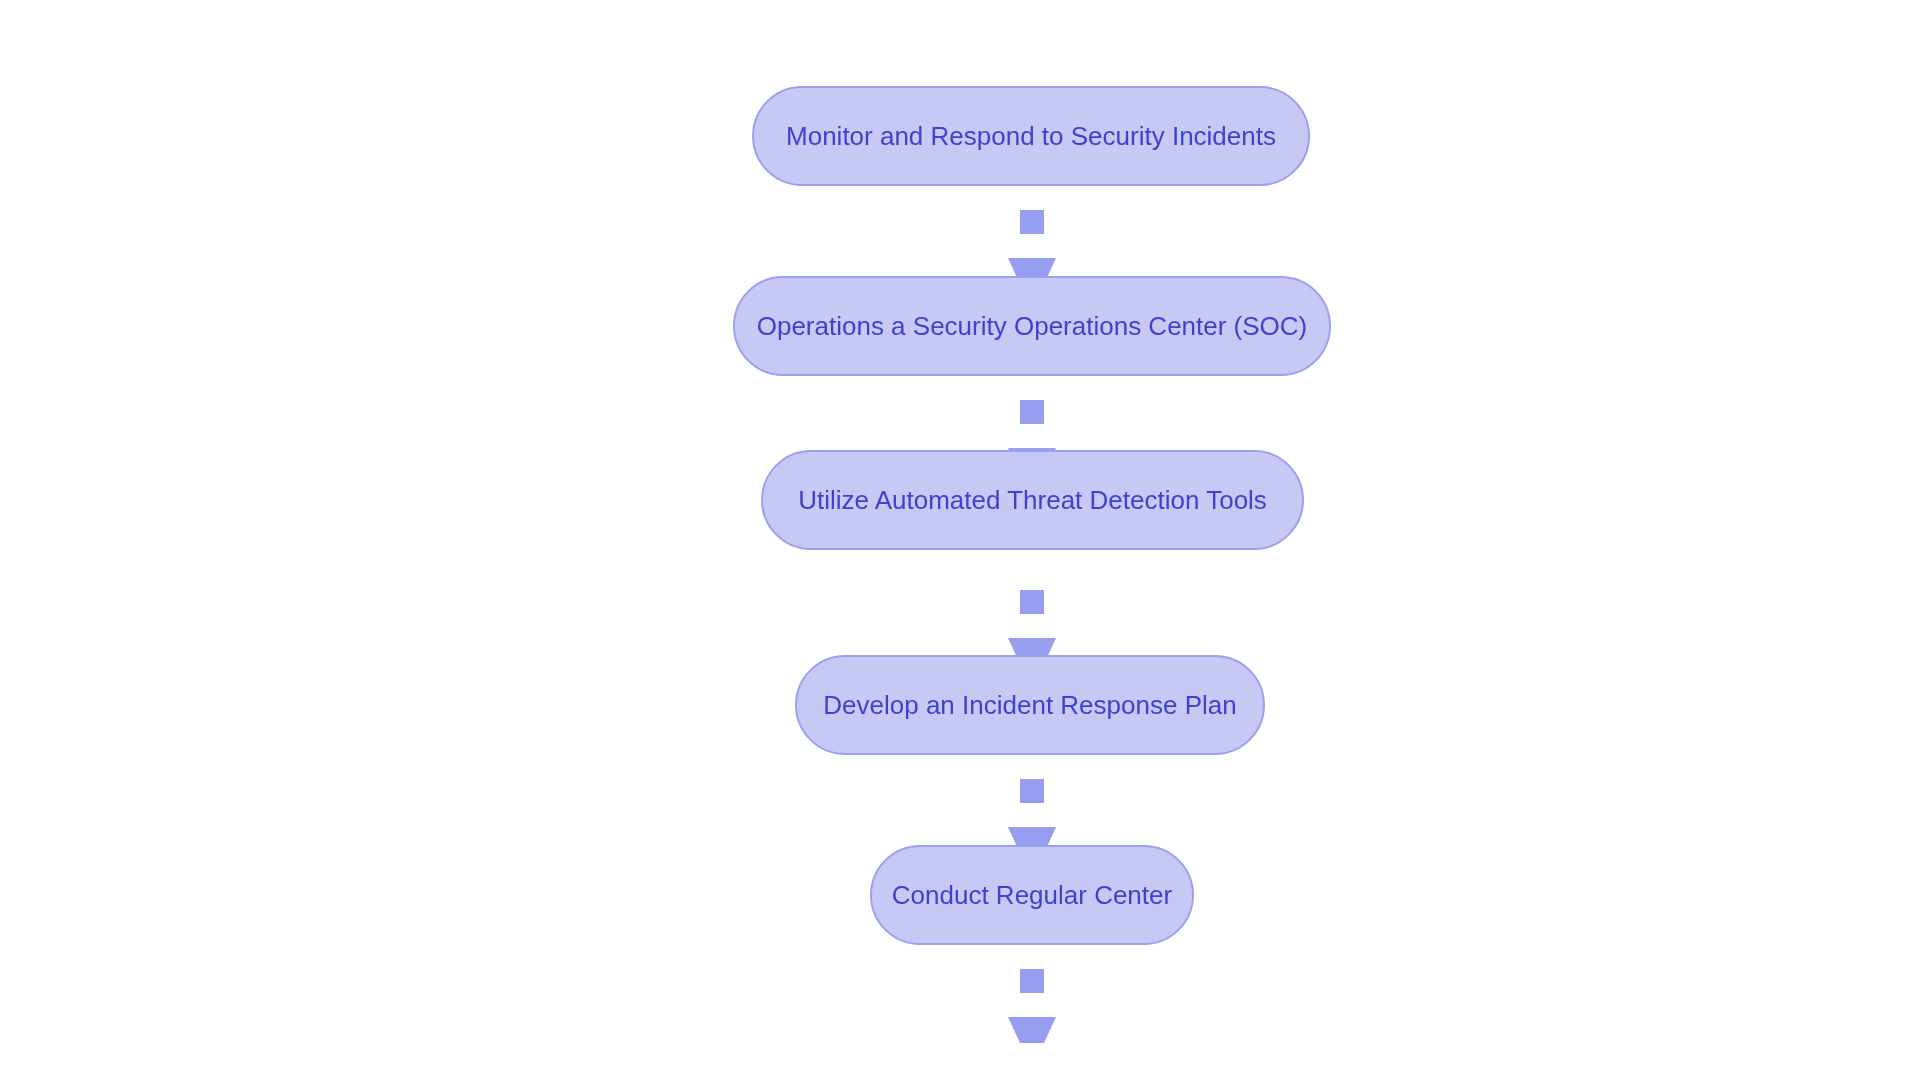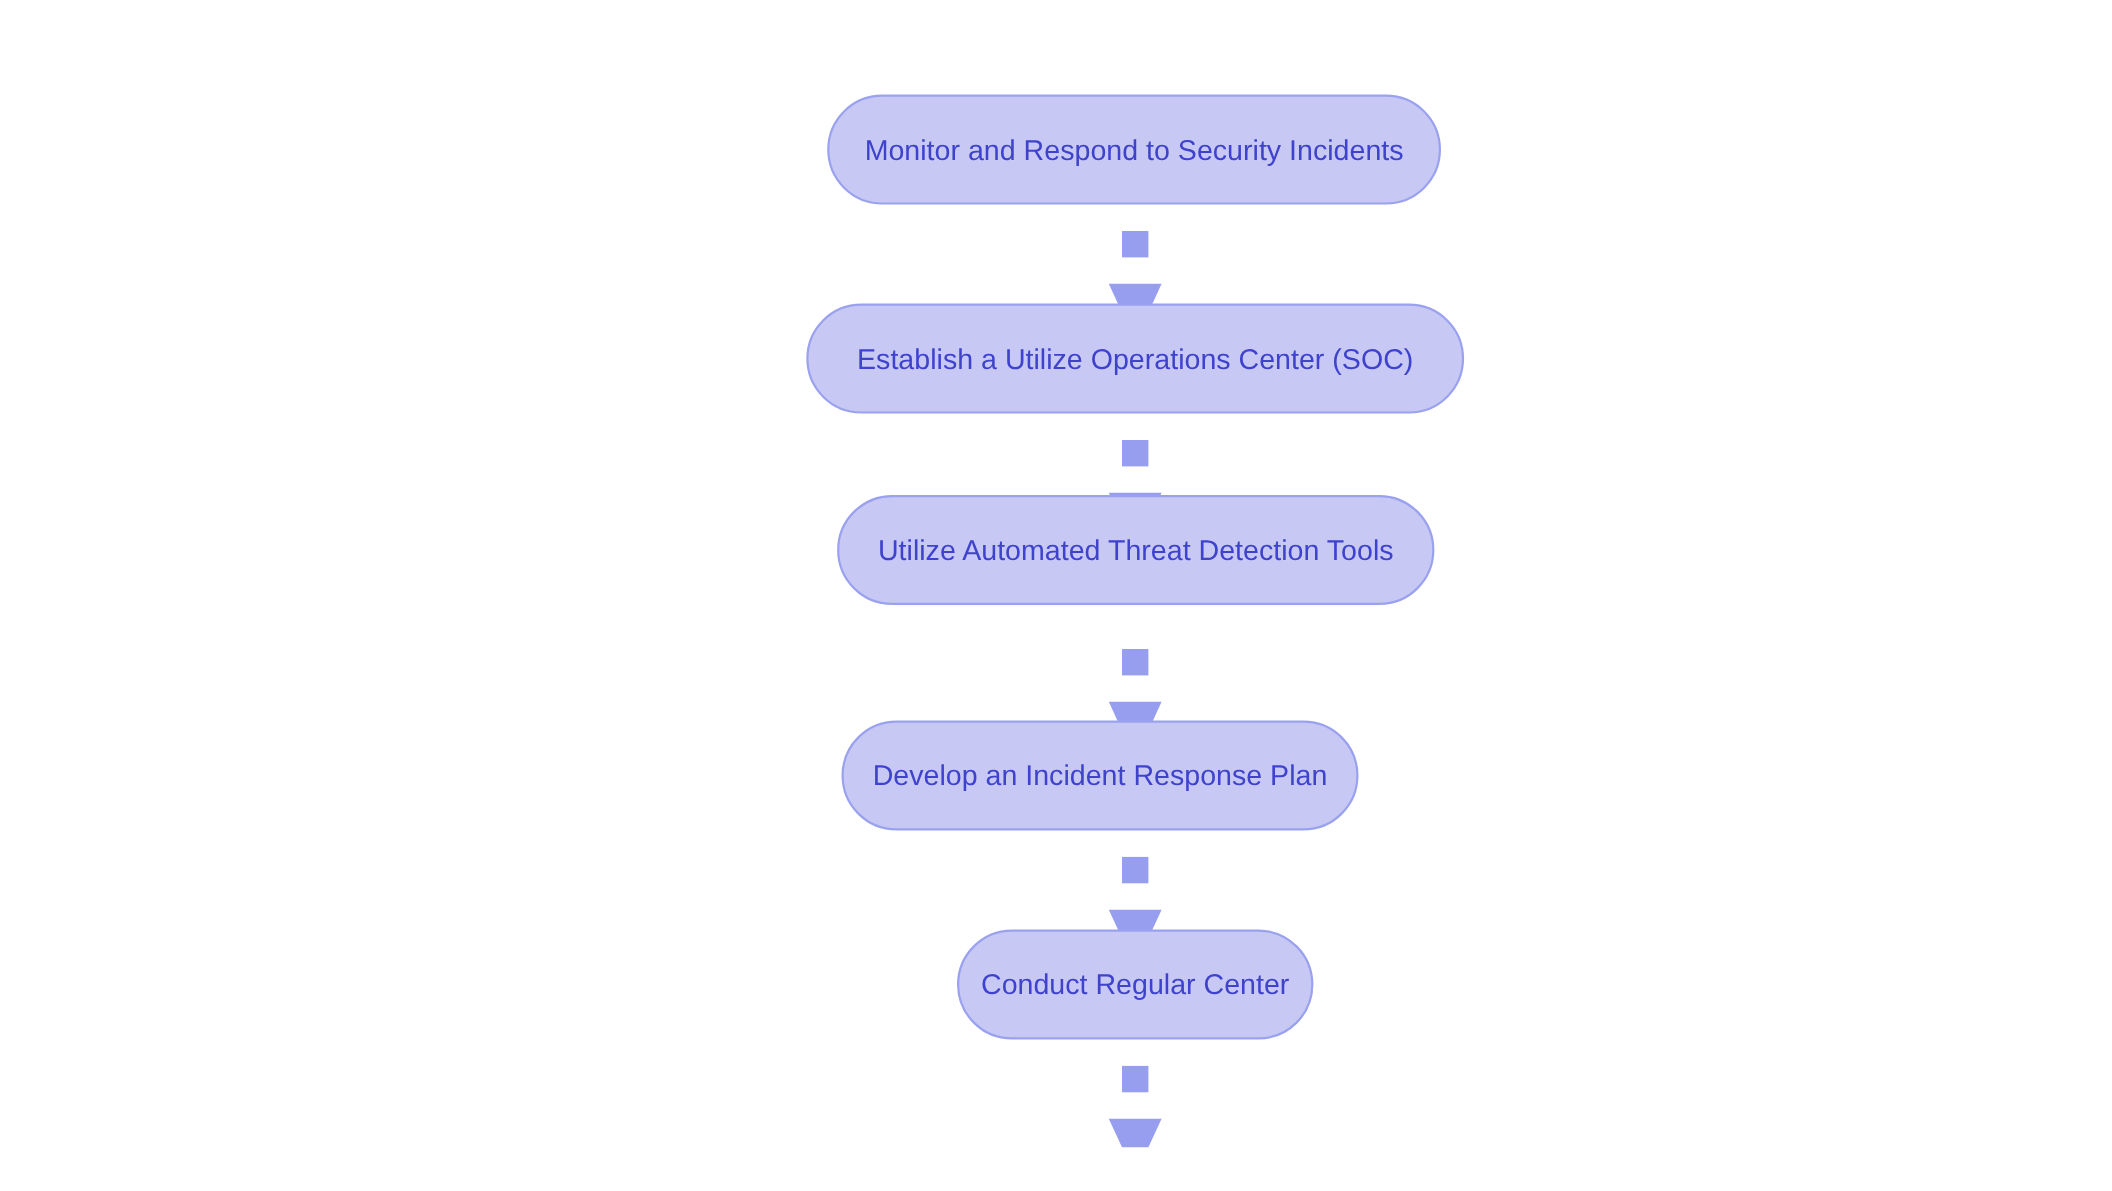--- a/index.html
+++ b/index.html
@@ -58,35 +58,35 @@
 
 <div class="canvas">
 
   <div class="node" style="left:680px;top:14px;width:558px;">Monitor and Respond to Security Incidents</div>
 
   <div class="arrow" style="left:948px;top:114px;height:90px;">
     <div class="arrow-line"></div>
     <div class="arrow-head"></div>
   </div>
 
-  <div class="node" style="left:661px;top:204px;width:598px;">Establish a Utilize Operations Center (SOC)</div>
+  <div class="node" style="left:661px;top:204px;width:598px;">Operations a Security Operations Center (SOC)</div>
 
   <div class="arrow" style="left:948px;top:304px;height:90px;">
     <div class="arrow-line"></div>
     <div class="arrow-head"></div>
   </div>
 
   <div class="node" style="left:689px;top:378px;width:543px;">Utilize Automated Threat Detection Tools</div>
 
   <div class="arrow" style="left:948px;top:494px;height:89px;">
     <div class="arrow-line"></div>
     <div class="arrow-head"></div>
   </div>
 
-  <div class="node" style="left:693px;top:583px;width:470px;">Develop an Incident Response Plan</div>
+  <div class="node" style="left:723px;top:583px;width:470px;">Develop an Incident Response Plan</div>
 
   <div class="arrow" style="left:948px;top:683px;height:90px;">
     <div class="arrow-line"></div>
     <div class="arrow-head"></div>
   </div>
 
   <div class="node" style="left:798px;top:773px;width:324px;">Conduct Regular Center</div>
 
   <div class="arrow" style="left:948px;top:873px;height:90px;">
     <div class="arrow-line"></div>

